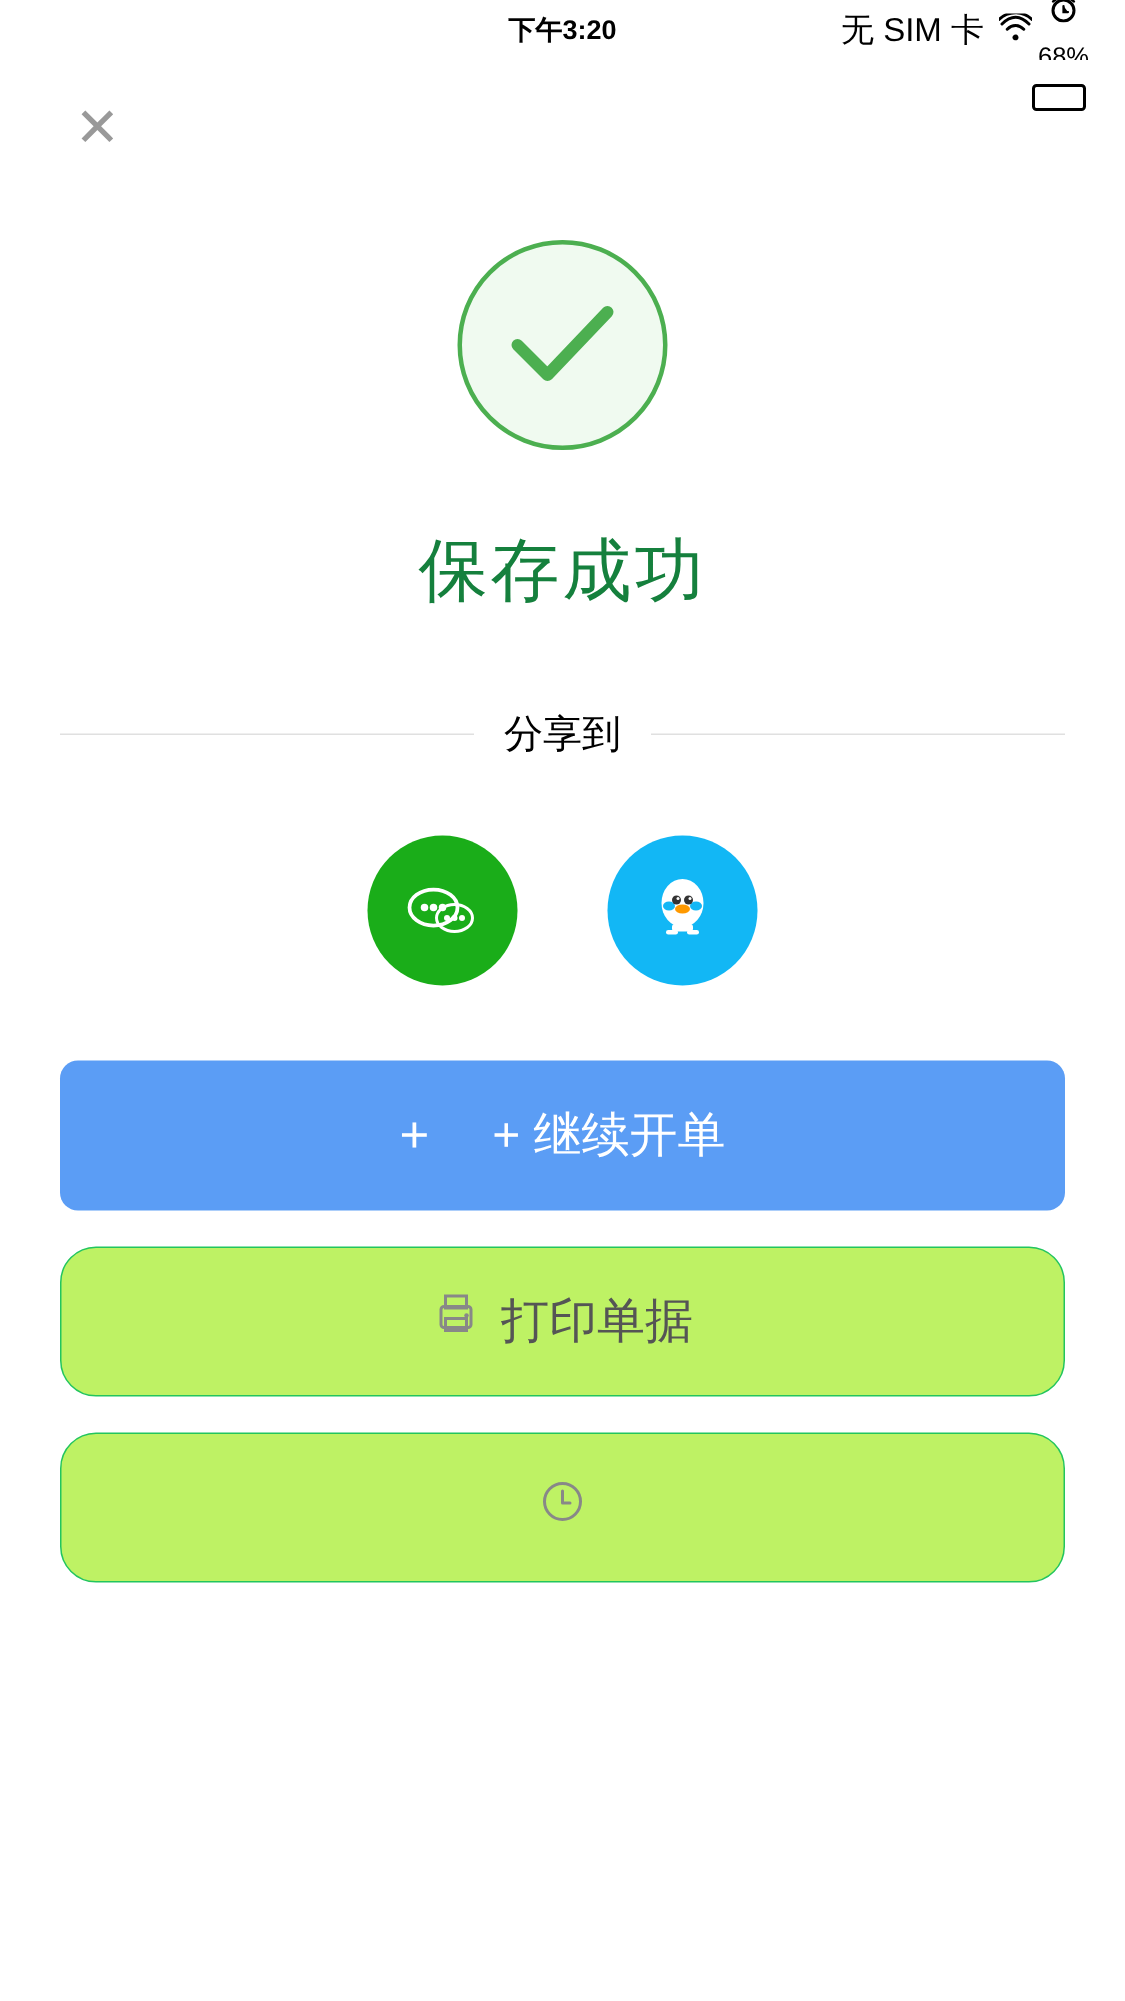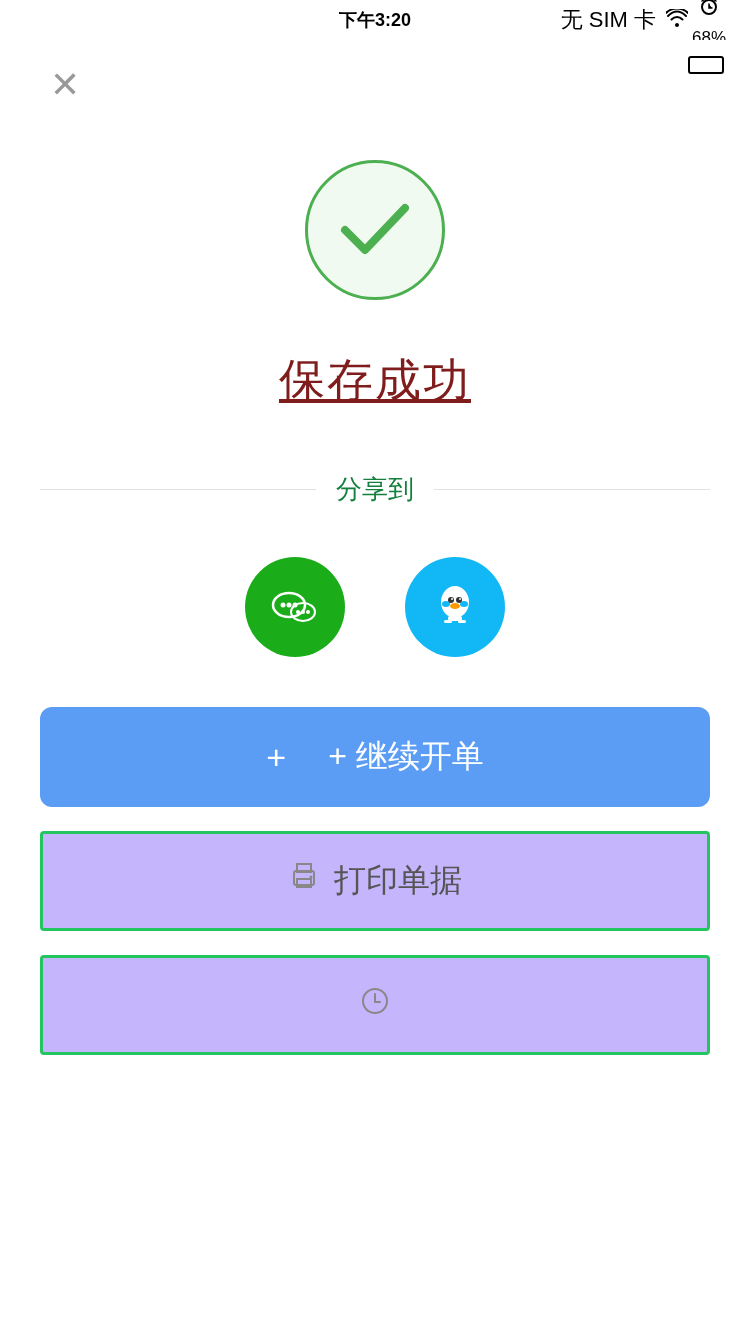--- a/index.html
+++ b/index.html
@@ -84,24 +84,23 @@
       display: flex;
       align-items: center;
       justify-content: center;
       margin-bottom: 50px;
     }
 
     
     .success-title {
       font-size: 46px;
       font-weight: 400;
-      color: #7f1d1d;
+      color: #15803d;
       margin-bottom: 60px;
       letter-spacing: 2px;
-      text-decoration: underline;
     }
 
     
     .share-section {
       width: 100%;
       padding: 0 40px;
       margin-bottom: 50px;
     }
 
     .share-divider {
@@ -112,21 +111,21 @@
     }
     .share-divider::before,
     .share-divider::after {
       content: '';
       flex: 1;
       height: 1px;
       background: #e0e0e0;
     }
     .share-label {
       font-size: 26px;
-      color: #15803d;
+      color: #000000;
       white-space: nowrap;
     }
 
     .share-icons {
       display: flex;
       justify-content: center;
       gap: 60px;
     }
 
     .share-icon-btn {
@@ -165,23 +164,23 @@
       justify-content: center;
       gap: 14px;
       font-size: 32px;
       color: #fff;
       cursor: pointer;
     }
 
     .btn-secondary {
       width: 100%;
       height: 100px;
-      border-radius: 4px;
-      background: #c4b5fd;
-      border: 3px solid #22c55e;
+      border-radius: 24px;
+      background: #bef264;
+      border: 1px solid #22c55e;
       display: flex;
       align-items: center;
       justify-content: center;
       gap: 14px;
       font-size: 32px;
       color: #555;
       cursor: pointer;
     }
 
     

